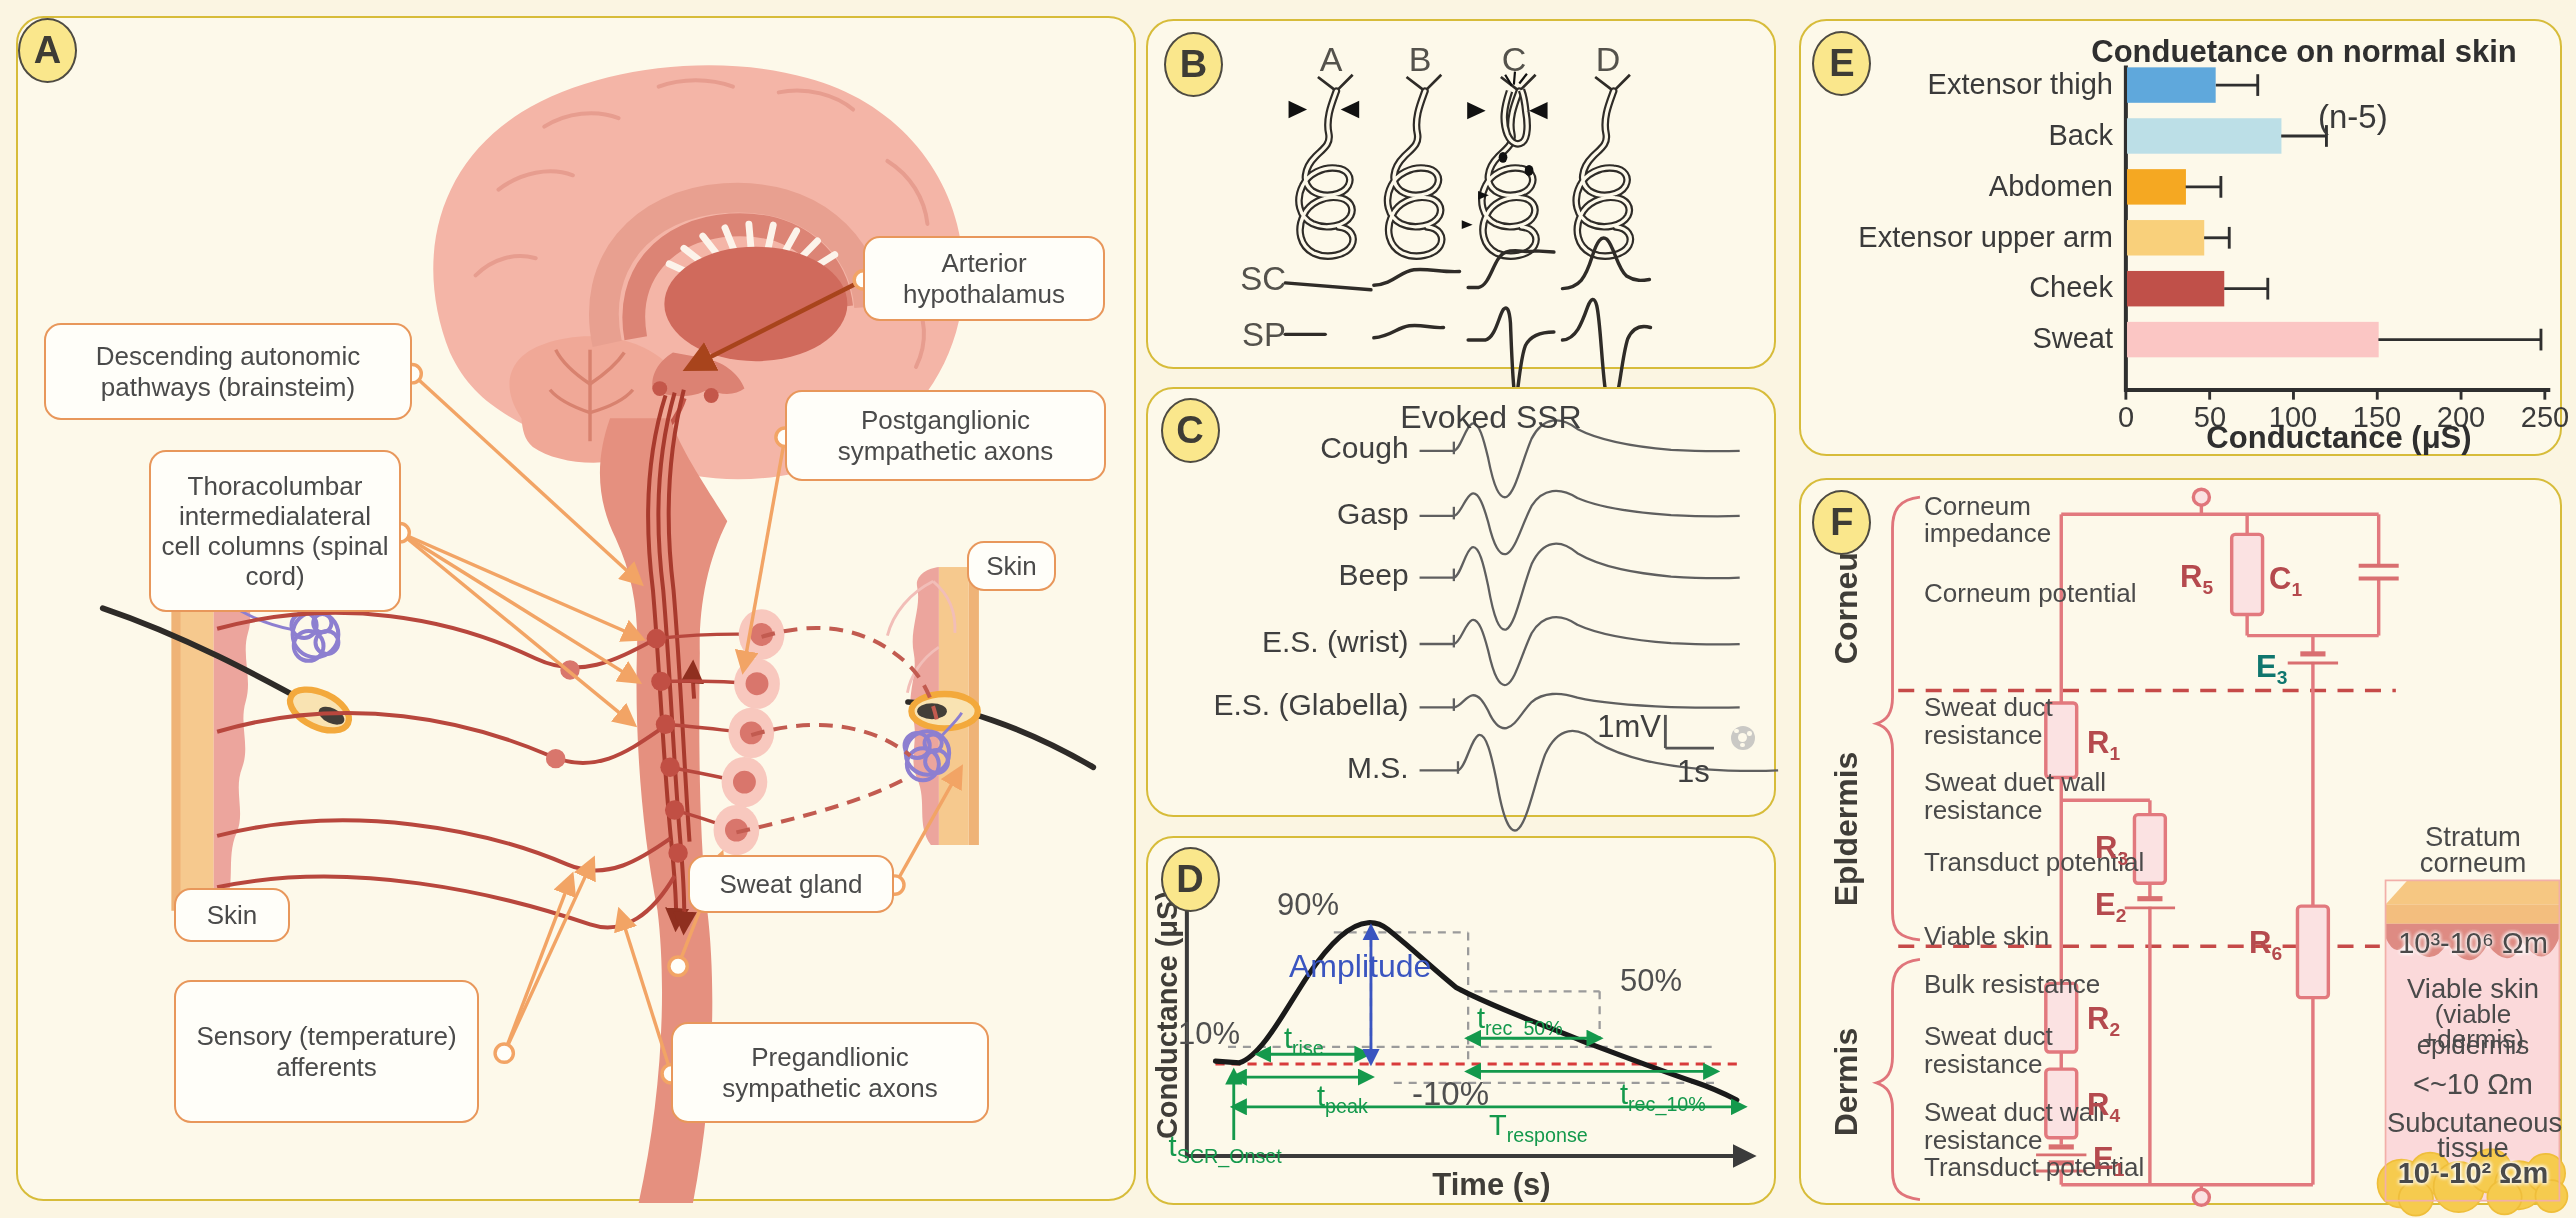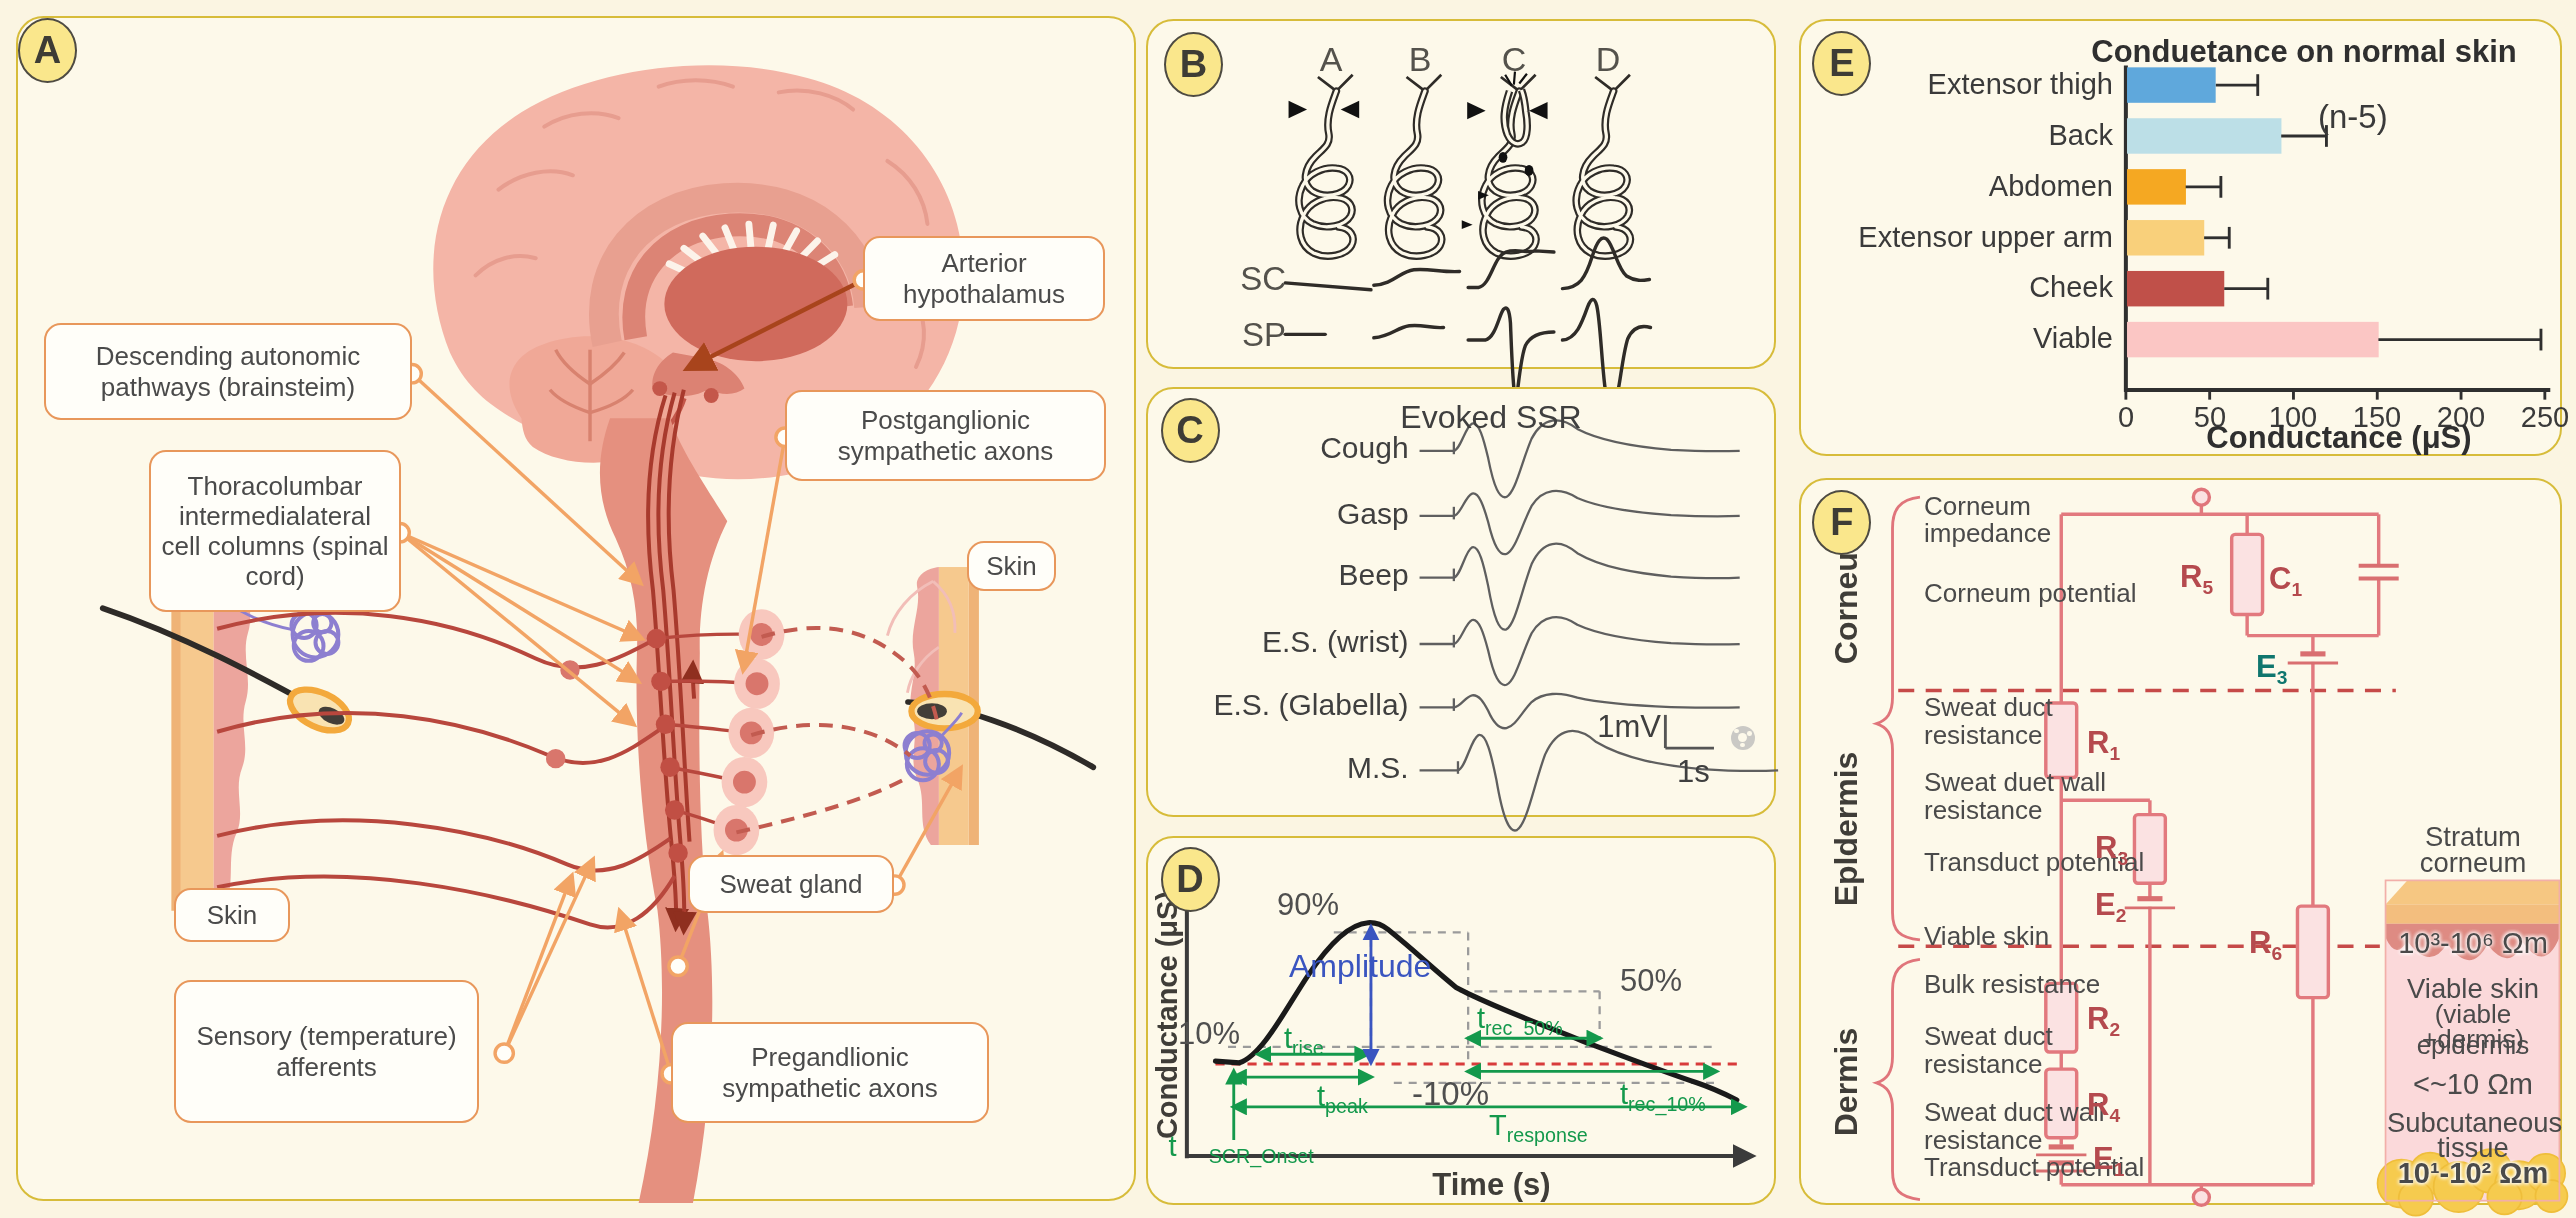--- a/index.html
+++ b/index.html
@@ -343,21 +343,21 @@
         <div style="position: absolute; left: 129px; top: 49px; font-size: 31px; color: rgb(79, 79, 79);">90%</div>
         <div style="position: absolute; left: 30px; top: 178px; font-size: 31px; color: rgb(79, 79, 79);">10%</div>
         <div style="position: absolute; left: 472px; top: 125px; font-size: 31px; color: rgb(79, 79, 79);">50%</div>
         <div style="position: absolute; left: 264px; top: 237px; font-size: 33px; color: rgb(79, 79, 79);">-10%</div>
         <div style="position: absolute; left: 141px; top: 110px; font-size: 32px; color: rgb(58, 85, 192); font-weight: 500; text-align: center;">Amplitude</div>
         <div style="position: absolute; left: 136px; top: 184px; font-size: 29px; color: rgb(20, 153, 76);">t<sub style="font-size: 68%;">rise</sub></div>
         <div style="position: absolute; left: 169px; top: 242px; font-size: 29px; color: rgb(20, 153, 76);">t<sub style="font-size: 68%;">peak</sub></div>
         <div style="position: absolute; left: 329px; top: 164px; font-size: 29px; color: rgb(20, 153, 76);">t<sub style="font-size: 68%; margin-top: 32px;">rec_50%</sub></div>
         <div style="position: absolute; left: 472px; top: 240px; font-size: 29px; color: rgb(20, 153, 76);">t<sub style="font-size: 68%;">rec_10%</sub></div>
         <div style="position: absolute; left: 341px; top: 271px; font-size: 29px; color: rgb(20, 153, 76);">T<sub style="font-size: 68%;">response</sub></div>
-        <div style="position: absolute; left: 20.6px; top: 292px; font-size: 29px; color: rgb(20, 153, 76);">t<sub style="font-size: 68%; margin-left: 32px;">SCR_Onset</sub></div>
+        <div style="position: absolute; left: 20.6px; top: 292px; font-size: 29px; color: rgb(20, 153, 76);">t<sub style="font-size: 68%;">SCR_Onset</sub></div>
       </div>
   </div>
 
   <div class="panel" id="panelE" style="left:1799px;top:19px;width:763px;height:437px;">
     <div class="badge" style="left:11.4px;top:10.3px;">E</div>
     <div class="lbl ctr" style="left:503px;top:12.6px;font-size:31px;font-weight:bold;color:#2F2F2F;">Conduetance on normal skin</div>
     <div class="lbl" style="left:517px;top:77px;font-size:33px;color:#3A3A3A;">(n-5)</div>
     <svg id="e-plot" width="763" height="437" viewBox="0 0 1334 764">
       <line x1="568" y1="78" x2="568" y2="648" stroke="#2F2F2F" stroke-width="7"></line>
       <line x1="565" y1="645" x2="1310" y2="645" stroke="#2F2F2F" stroke-width="7"></line>
@@ -385,21 +385,21 @@
         <line x1="1007.5" y1="645" x2="1007.5" y2="662" stroke="#2F2F2F" stroke-width="5"></line>
         <line x1="1154" y1="645" x2="1154" y2="662" stroke="#2F2F2F" stroke-width="5"></line>
         <line x1="1300.5" y1="645" x2="1300.5" y2="662" stroke="#2F2F2F" stroke-width="5"></line>
       </svg>
     <div class="lbl ctr" style="left:538px;top:399px;font-size:31px;font-weight:bold;color:#2F2F2F;">Conductance (μS)</div>
   <div style="position: absolute; left: 34px; top: 47px; width: 278px; text-align: right; font-size: 29px; color: rgb(58, 58, 58);">Extensor thigh</div>
       <div style="position: absolute; left: 34px; top: 98px; width: 278px; text-align: right; font-size: 29px; color: rgb(58, 58, 58);">Back</div>
       <div style="position: absolute; left: 34px; top: 149px; width: 278px; text-align: right; font-size: 29px; color: rgb(58, 58, 58);">Abdomen</div>
       <div style="position: absolute; left: 34px; top: 200px; width: 278px; text-align: right; font-size: 29px; color: rgb(58, 58, 58);">Extensor upper arm</div>
       <div style="position: absolute; left: 34px; top: 250px; width: 278px; text-align: right; font-size: 29px; color: rgb(58, 58, 58);">Cheek</div>
-      <div style="position: absolute; left: 34px; top: 301px; width: 278px; text-align: right; font-size: 29px; color: rgb(58, 58, 58);">Viable</div>
+      <div style="position: absolute; left: 34px; top: 301px; width: 278px; text-align: right; font-size: 29px; color: rgb(58, 58, 58);">Sweat</div>
       <div style="position: absolute; left: 325px; top: 380px; transform: translateX(-50%); font-size: 29px; color: rgb(58, 58, 58);">0</div>
       <div style="position: absolute; left: 409px; top: 380px; transform: translateX(-50%); font-size: 29px; color: rgb(58, 58, 58);">50</div>
       <div style="position: absolute; left: 492px; top: 380px; transform: translateX(-50%); font-size: 29px; color: rgb(58, 58, 58);">100</div>
       <div style="position: absolute; left: 576px; top: 380px; transform: translateX(-50%); font-size: 29px; color: rgb(58, 58, 58);">150</div>
       <div style="position: absolute; left: 660px; top: 380px; transform: translateX(-50%); font-size: 29px; color: rgb(58, 58, 58);">200</div>
       <div style="position: absolute; left: 744px; top: 380px; transform: translateX(-50%); font-size: 29px; color: rgb(58, 58, 58);">250</div>
     </div>
 
   <div class="panel" id="panelF" style="left:1799px;top:478px;width:763px;height:727px;">
     <div class="badge" style="left:11.4px;top:10.3px;">F</div>

